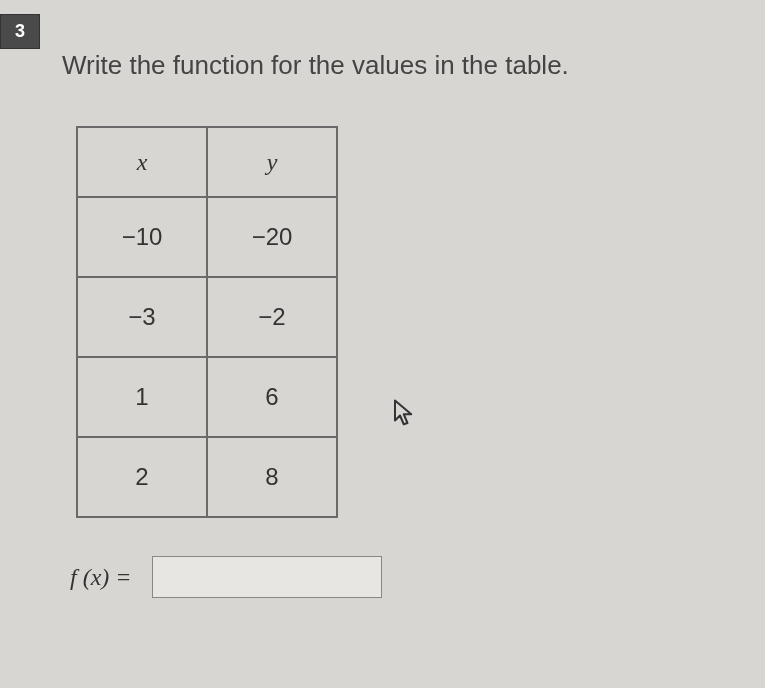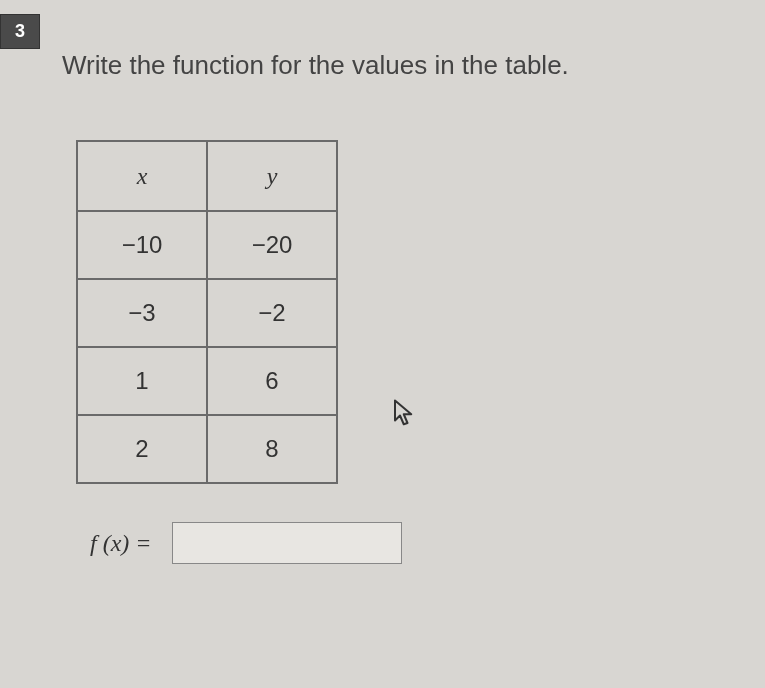--- a/index.html
+++ b/index.html
@@ -25,21 +25,21 @@
       font-size: 18px;
       padding: 6px 14px;
       border: 1px solid #333;
     }
     .content {
       padding: 50px 0 0 62px;
     }
     .prompt {
       font-size: 26px;
       color: #444;
-      margin-bottom: 59px;
+      margin-bottom: 45px;
       font-weight: 400;
     }
     .table {
       border-collapse: collapse;
       margin-left: 14px;
       margin-bottom: 38px;
     }
     .table td, .table th {
       border: 2px solid #6a6a6a;
       text-align: center;
@@ -50,26 +50,26 @@
     }
     .table th {
       font-style: italic;
       font-family: "Times New Roman", serif;
       font-weight: 400;
       width: 130px;
       height: 70px;
     }
     .table td {
       width: 130px;
-      height: 68px;
+      height: 80px;
     }
     .answer-row {
       display: flex;
       align-items: center;
-      margin-left: 28px;
+      margin-left: 8px;
       gap: 20px;
     }
     .fx-label {
       font-family: "Times New Roman", serif;
       font-style: italic;
       font-size: 24px;
       color: #333;
     }
     .answer-input {
       width: 230px;

